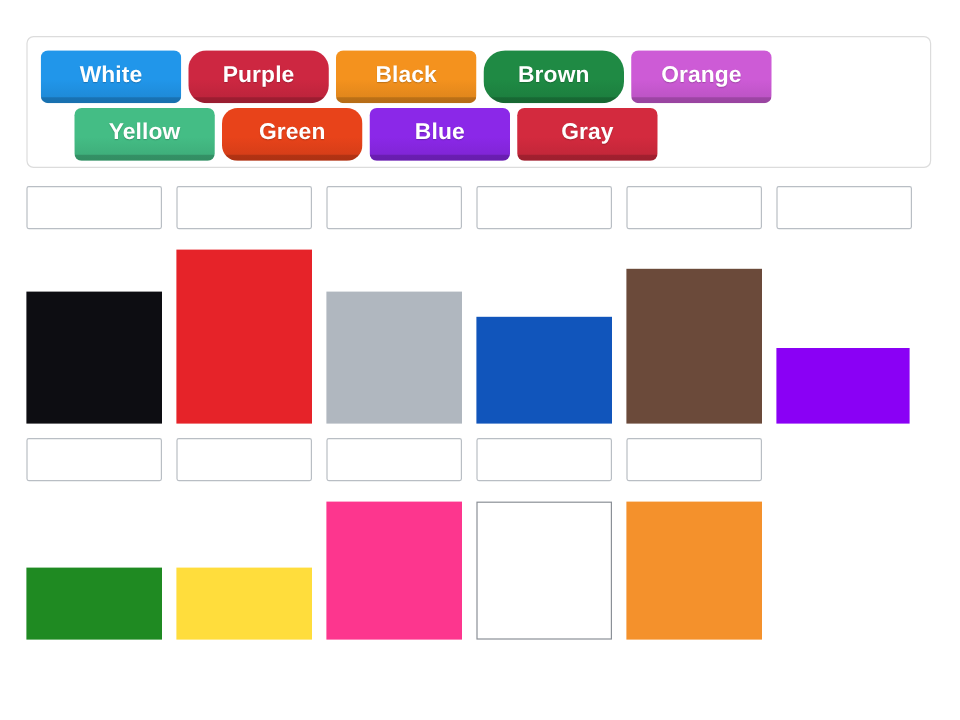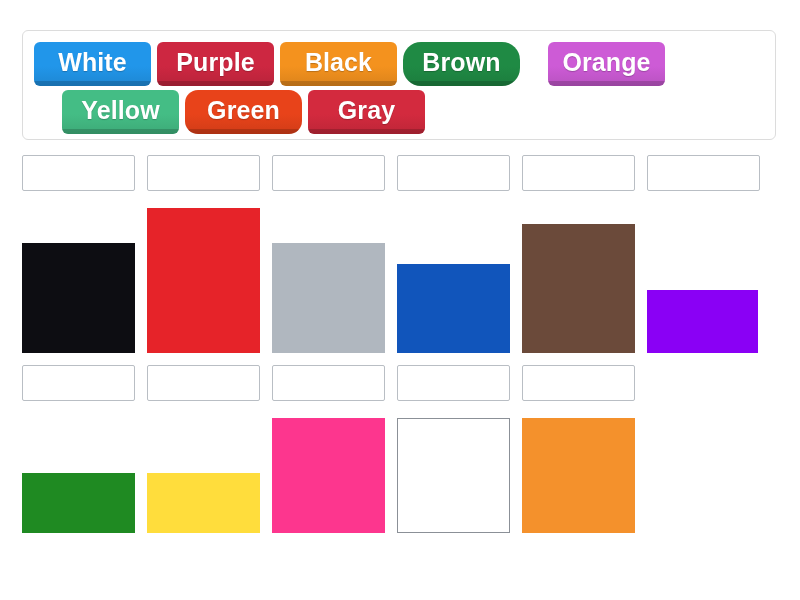--- a/index.html
+++ b/index.html
@@ -43,21 +43,21 @@
 
   .tile {
     width: 117px;
     height: 44px;
     box-sizing: border-box;
     border-radius: 6px;
     display: flex;
     align-items: center;
     justify-content: center;
     color: #ffffff;
-    font-size: 25px;
+    font-size: 19px;
     font-weight: bold;
     letter-spacing: 0.1px;
     text-shadow: 0 1px 1px rgba(0,0,0,0.22);
     cursor: pointer;
     user-select: none;
     position: relative;
     overflow: hidden;
   }
   .tile::after {
     content: "";
@@ -126,38 +126,41 @@
 </head>
 <body>
 
 <div id="stage">
 
   <div class="word-bank">
     <div class="tile-grid">
         <div class="tile" style="background: linear-gradient(rgb(33, 150, 234) 0%, rgb(33, 150, 234) 55%, rgba(0, 0, 0, 0.1) 100%), rgb(33, 150, 234);">
           <span class="tile-label">White</span>
         </div>
-        <div class="tile" style="background: linear-gradient(rgb(205, 39, 65) 0%, rgb(205, 39, 65) 55%, rgba(0, 0, 0, 0.1) 100%), rgb(205, 39, 65);">
+        <div class="tile" style="background: linear-gradient(rgb(205, 39, 65) 0%, rgb(205, 39, 65) 55%, rgba(0, 0, 0, 0.1) 100%), rgb(205, 39, 65); border-radius: 15px;">
           <span class="tile-label">Purple</span>
         </div>
         <div class="tile" style="background: linear-gradient(rgb(244, 146, 30) 0%, rgb(244, 146, 30) 55%, rgba(0, 0, 0, 0.1) 100%), rgb(244, 146, 30); text-align: right;">
           <span class="tile-label">Black</span>
         </div>
         <div class="tile" style="background: linear-gradient(rgb(31, 138, 68) 0%, rgb(31, 138, 68) 55%, rgba(0, 0, 0, 0.1) 100%), rgb(31, 138, 68); border-radius: 18px;">
           <span class="tile-label">Brown</span>
         </div>
-        <div class="tile" style="background: linear-gradient(rgb(205, 91, 214) 0%, rgb(205, 91, 214) 55%, rgba(0, 0, 0, 0.1) 100%), rgb(205, 91, 214); margin-left: 22px;">
+        <div class="tile" style="background: linear-gradient(rgb(205, 91, 214) 0%, rgb(205, 91, 214) 55%, rgba(0, 0, 0, 0.1) 100%), rgb(205, 91, 214);">
           <span class="tile-label">Orange</span>
         </div>
         <div class="tile" style="background: linear-gradient(rgb(68, 189, 133) 0%, rgb(68, 189, 133) 55%, rgba(0, 0, 0, 0.1) 100%), rgb(68, 189, 133); margin-left: 28px;">
           <span class="tile-label">Yellow</span>
         </div>
         <div class="tile" style="background: linear-gradient(rgb(232, 67, 26) 0%, rgb(232, 67, 26) 55%, rgba(0, 0, 0, 0.1) 100%), rgb(232, 67, 26); border-radius: 13px;">
           <span class="tile-label">Green</span>
         </div>
+        <div class="tile" style="background: linear-gradient(rgb(139, 40, 232) 0%, rgb(139, 40, 232) 55%, rgba(0, 0, 0, 0.1) 100%), rgb(139, 40, 232);">
+          <span class="tile-label">Blue</span>
+        </div>
         <div class="tile" style="background: linear-gradient(rgb(211, 42, 62) 0%, rgb(211, 42, 62) 55%, rgba(0, 0, 0, 0.1) 100%), rgb(211, 42, 62);">
           <span class="tile-label">Gray</span>
         </div>
       </div>
   </div>
 
   <div class="section" id="section-1">
     <div class="drop-row">
         <div class="drop-box"></div>
         <div class="drop-box"></div>

